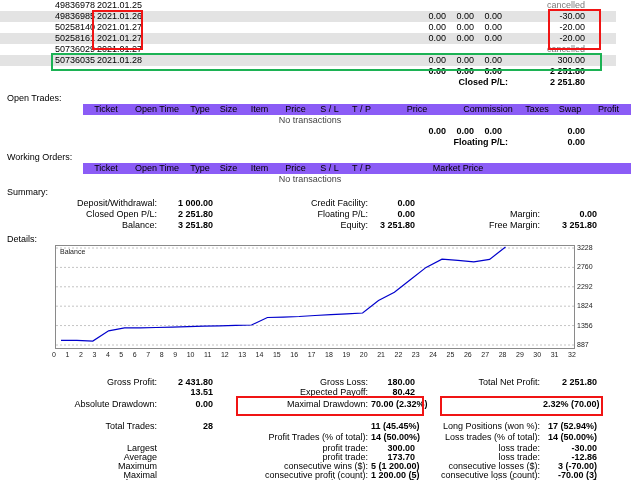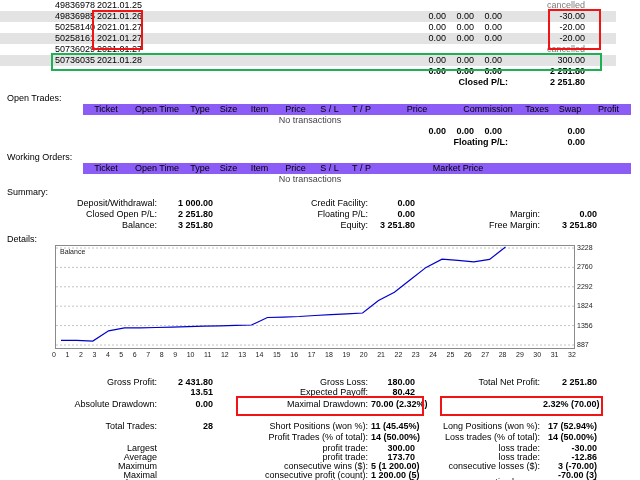--- a/index.html
+++ b/index.html
@@ -243,21 +243,20 @@
   <div class="srow" style="top:399px">
     <span class="c-l1">Absolute Drawdown:</span>
       <span class="c-v1">0.00</span>
     <span class="c-l2">Maximal Drawdown:</span>
       <span class="c-v2">70.00 (2.32%)</span>
       <span class="c-v3">2.32% (70.00)</span>
   </div>
   <div class="srow" style="top:421px">
     <span class="c-l1">Total Trades:</span>
       <span class="c-v1">28</span>
-    <span class="c-l2">Short Positions (won %):</span>
       <span class="c-v2">11 (45.45%)</span>
     <span class="c-l3">Long Positions (won %):</span>
       <span class="c-v3">17 (52.94%)</span>
   </div>
   <div class="srow" style="top:432px">
     <span class="c-l1"></span>
       <span class="c-v1"></span>
     <span class="c-l2">Profit Trades (% of total):</span>
       <span class="c-v2">14 (50.00%)</span>
     <span class="c-l3">Loss trades (% of total):</span>
@@ -285,20 +284,21 @@
     <span class="c-l2">consecutive wins ($):</span>
       <span class="c-v2">5 (1 200.00)</span>
     <span class="c-l3">consecutive losses ($):</span>
       <span class="c-v3">3 (-70.00)</span>
   </div>
   <div class="srow" style="top:470px">
     <span class="c-l1">Maximal</span>
       <span class="c-v1"></span>
     <span class="c-l2">consecutive profit (count):</span>
       <span class="c-v2">1 200.00 (5)</span>
+    <span class="c-l3">consecutive loss (count):</span>
       <span class="c-v3">-70.00 (3)</span>
   </div>
   <div class="srow" style="top:477px">
     <span class="c-l1">Average</span>
       <span class="c-v1"></span>
     <span class="c-l2">consecutive wins:</span>
       <span class="c-v2">2</span>
     <span class="c-l3">consecutive losses:</span>
       <span class="c-v3">2</span>
   </div>

